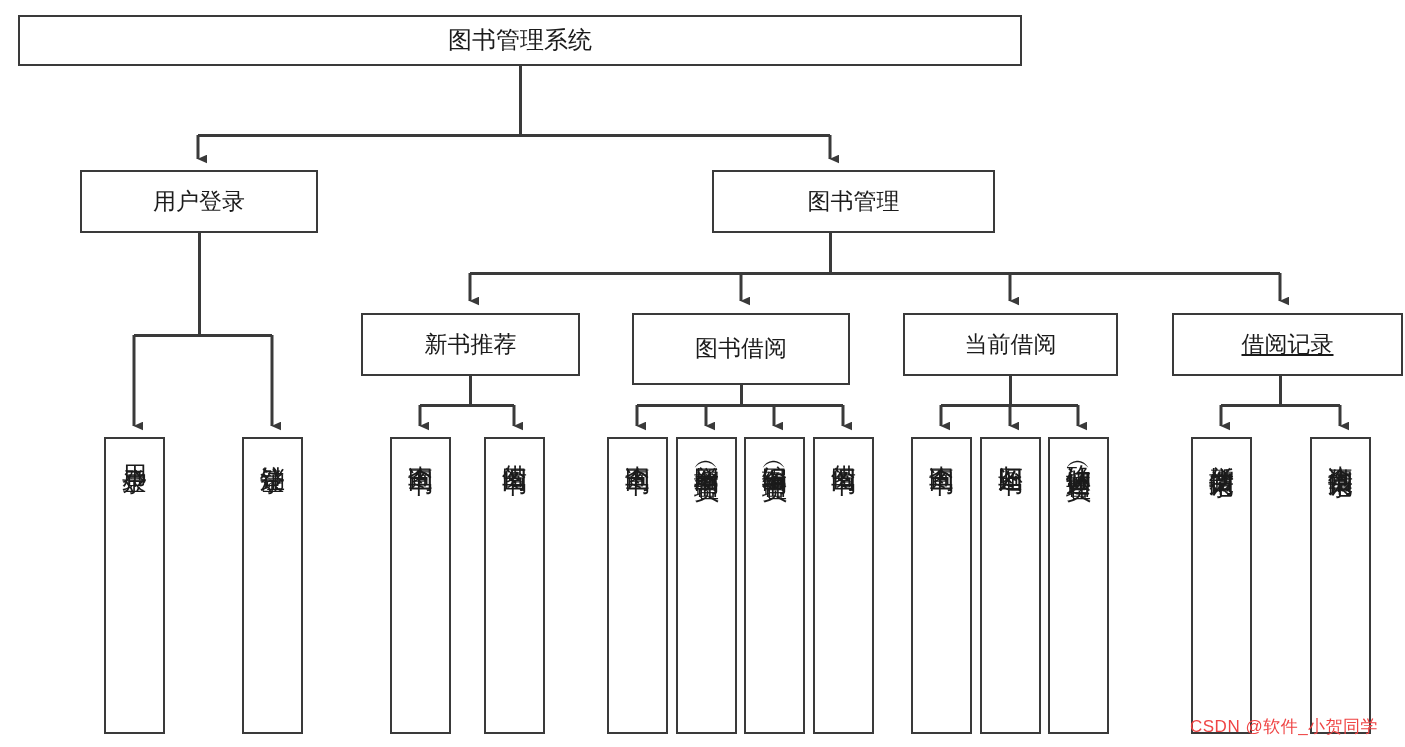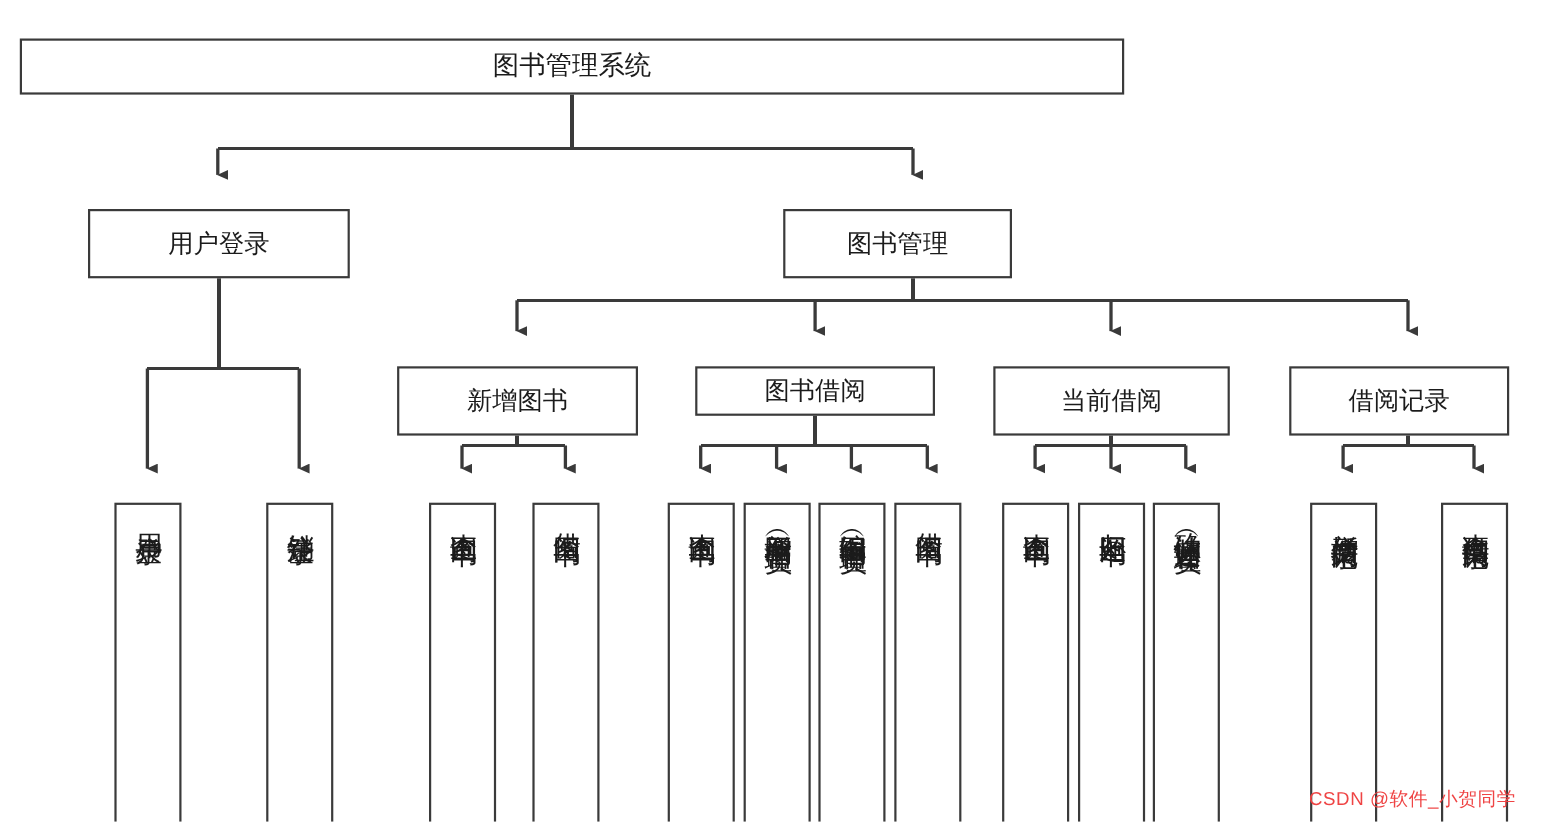--- a/index.html
+++ b/index.html
@@ -27,21 +27,20 @@
   }
   .node {
     position: absolute;
     box-sizing: border-box;
     background: #ffffff;
     border: 2px solid #3a3a3a;
     display: flex;
     align-items: center;
     justify-content: center;
     color: #1b1b1b;
-    margin-top: 20px;
   }
   .node .label {
     display: block;
     text-align: center;
     line-height: 1.12;
     white-space: nowrap;
   }
   .node-horizontal .label {
     font-size: 23px;
   }
@@ -145,37 +144,37 @@
   </svg>
 
   <div class="node node-horizontal node-root" style="left:18px; top:15px; width:1004px; height:51px;">
     <span class="label">图书管理系统</span>
   </div>
 
   <div class="node node-horizontal" style="left:80px; top:170px; width:238px; height:63px;">
     <span class="label">用户登录</span>
   </div>
 
-  <div class="node node-horizontal" style="left:712px; top:170px; width:208px; height:63px;">
+  <div class="node node-horizontal" style="left:712px; top:170px; width:283px; height:63px;">
     <span class="label">图书管理</span>
   </div>
 
   <div class="node node-horizontal" style="left:361px; top:313px; width:219px; height:63px;">
-    <span class="label">新增图书</span>
-  </div>
-
-  <div class="node node-horizontal" style="left:632px; top:313px; width:218px; height:45px;justify-content:center;">
+    <span class="label">新书推荐</span>
+  </div>
+
+  <div class="node node-horizontal" style="left:632px; top:313px; width:218px; height:72px;justify-content:center;">
     <span class="label">图书借阅</span>
   </div>
 
   <div class="node node-horizontal" style="left:903px; top:313px; width:215px; height:63px;align-items:center;">
     <span class="label">当前借阅</span>
   </div>
 
-  <div class="node node-horizontal" style="left:1172px; top:313px; width:200px; height:63px;">
+  <div class="node node-horizontal" style="left:1172px; top:313px; width:231px; height:63px;text-decoration:underline;">
     <span class="label">借阅记录</span>
   </div>
 
   <div class="node node-vertical" style="left:104px; top:437px; width:61px; height:297px;">
     <span class="label">用户登录</span>
   </div>
 
   <div class="node node-vertical" style="left:242px; top:437px; width:61px; height:297px;">
     <span class="label">注销登录</span>
   </div>

